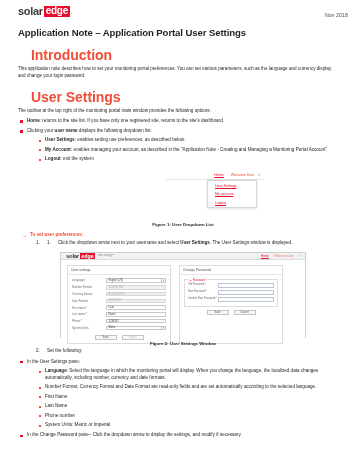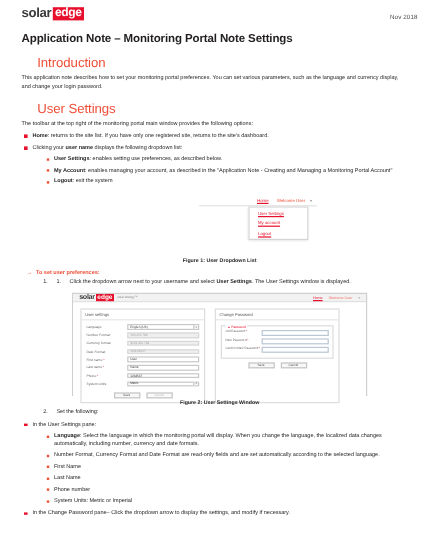--- a/index.html
+++ b/index.html
@@ -27,21 +27,21 @@
     padding:0px 2px 1px 2px; margin-left:1px; letter-spacing:-0.3px;
   }
   .doc-date { font-size:5.2px; color:#4d4d4d; margin-top:6px; letter-spacing:0.1px; }
 
   .doc-title {
     font-size:9.6px; font-weight:bold; color:#231f20;
     margin-top:9px; letter-spacing:-0.1px;
   }
 
   h2.section {
-    font-size:11px; font-weight:normal; color:#f04e37;
+    font-size:14px; font-weight:bold; color:#f04e37;
     margin:9px 0 3px 0; letter-spacing:-0.05px;padding-left:13px;
   }
 
   p.body {
     font-size:4.6px; line-height:1.5; color:#231f20; margin:0 0 0 0;
     max-width:322px;
   }
 
   
   ul { list-style:none; margin:0; padding:0; }
@@ -195,21 +195,21 @@
 <div class="page">
 
   <div class="top-row">
     <div class="logo">
       <span class="solar">solar</span>
         <span class="edge">edge</span>
     </div>
     <div class="doc-date">Nov 2018</div>
   </div>
 
-  <div class="doc-title">Application Note – Monitoring Portal Note Settings</div>
+  <div class="doc-title">Application Note – Application Portal User Settings</div>
 
   <h2 class="section">Introduction</h2>
   <p class="body">This application note describes how to set your monitoring portal preferences. You can set various parameters, such as the language and currency display, and change your login password.</p>
 
   <h2 class="section">User Settings</h2>
   <p class="body">The toolbar at the top right of the monitoring portal main window provides the following options:</p>
 
   <ul>
     <li class="lvl1">
       <b>Home</b><span>: returns to the site list. If you have only one registered site, returns to the site's dashboard.</span>

